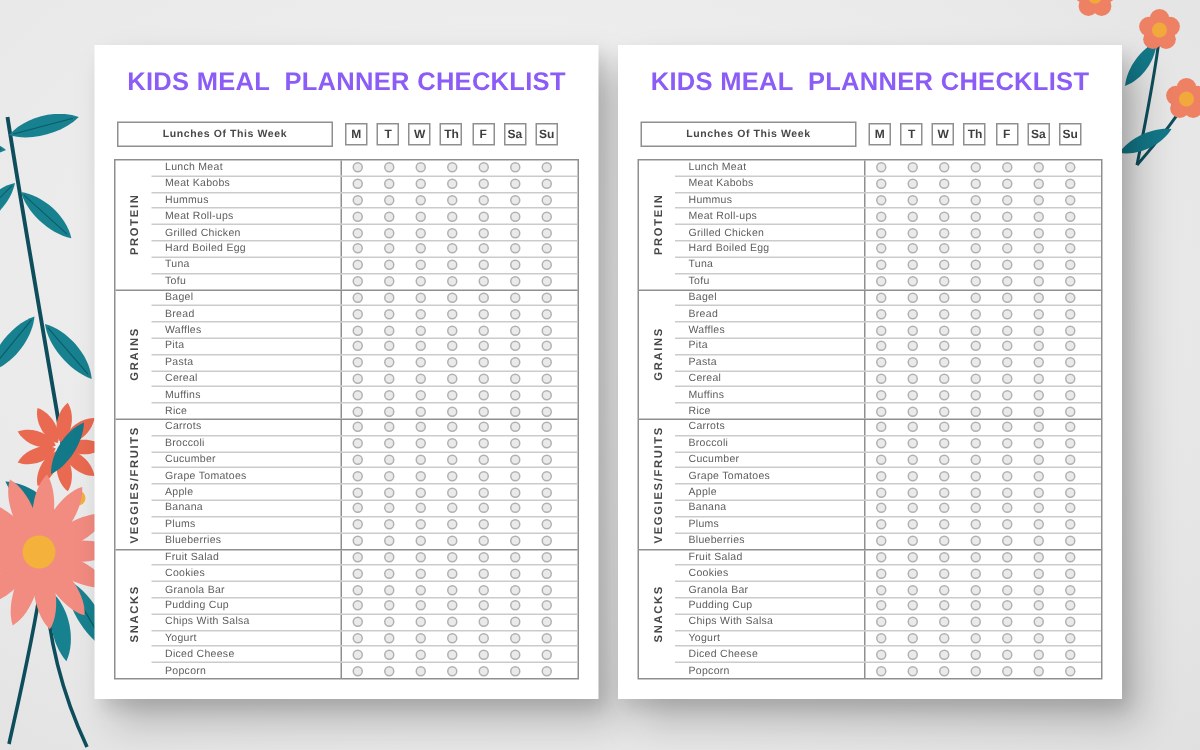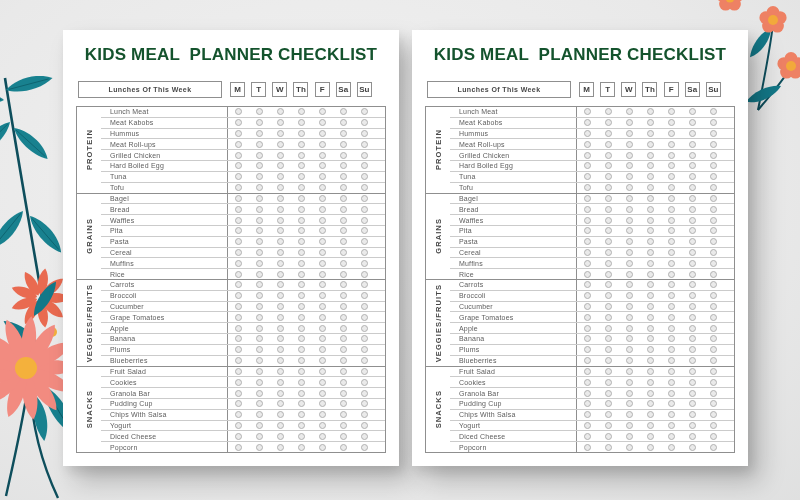--- a/index.html
+++ b/index.html
@@ -18,21 +18,21 @@
 
   .sheet {
     position: absolute; width: 336px; height: 436px; background: #ffffff; z-index: 2;
     box-shadow: 12px 15px 24px rgba(0,0,0,0.22), 4px 6px 10px rgba(0,0,0,0.10);
   }
   #sheet-left  { left: 63px;  top: 30px; }
   #sheet-right { left: 412px; top: 30px; }
 
   .sheet-title {
     position: absolute; top: 15px; left: 0; width: 100%; text-align: center;
-    font-size: 17px; font-weight: bold; letter-spacing: 0.2px; color: #14532d;
+    font-size: 17px; font-weight: bold; letter-spacing: 0.2px; color: #8b5cf6;
     white-space: pre;
   }
 
   .week-box {
     position: absolute; left: 15px; top: 51px; width: 144px; height: 17px;
     border: 1px solid #8f8f8f; display: flex; align-items: center; justify-content: center;
     background: #fff;
   }
   .week-box span { font-size: 7px; font-weight: bold; color: #474747; letter-spacing: 0.4px; }
 

